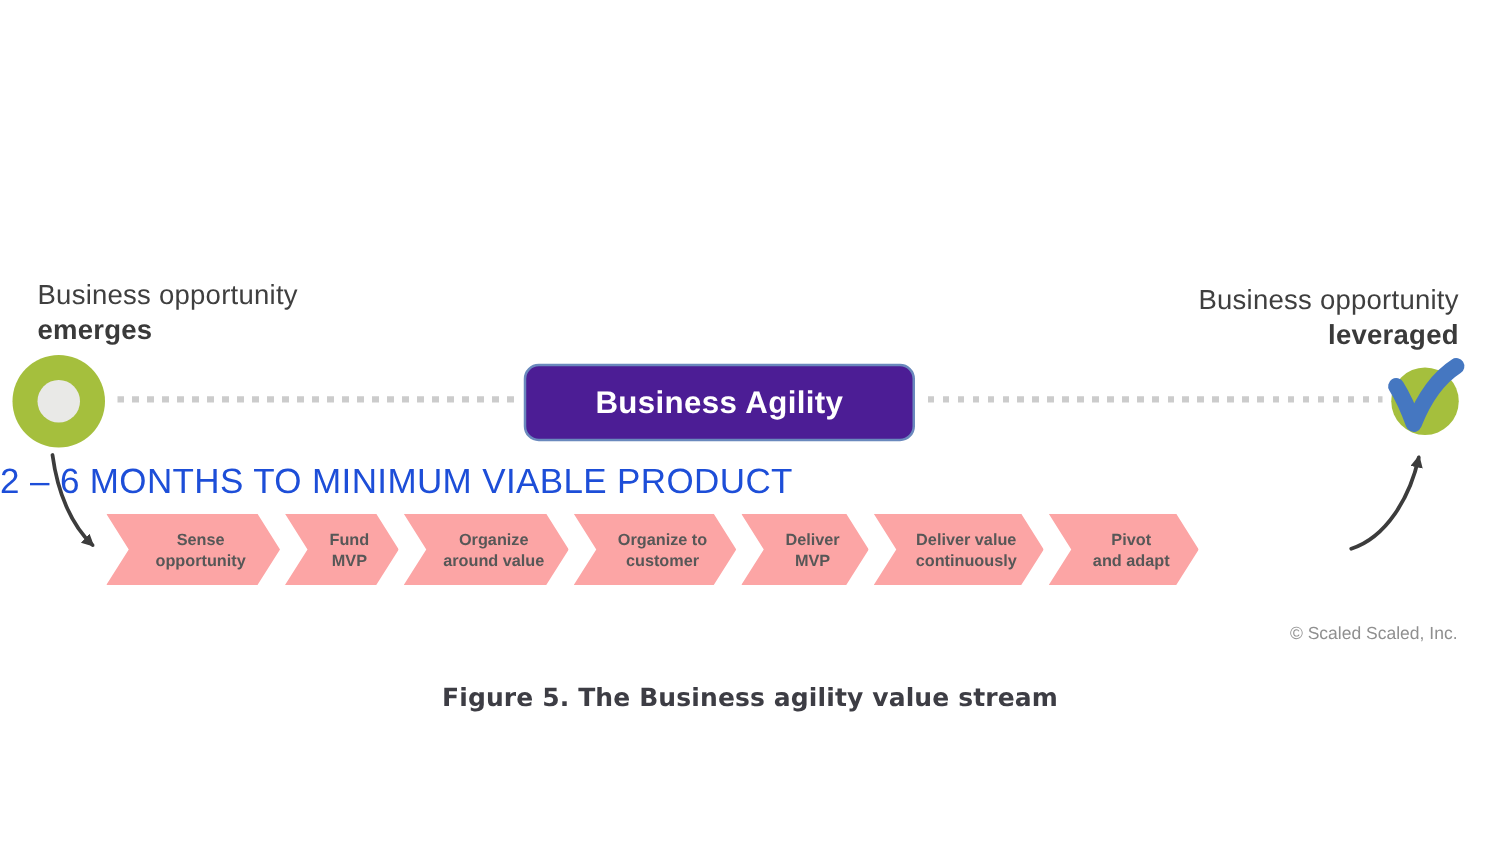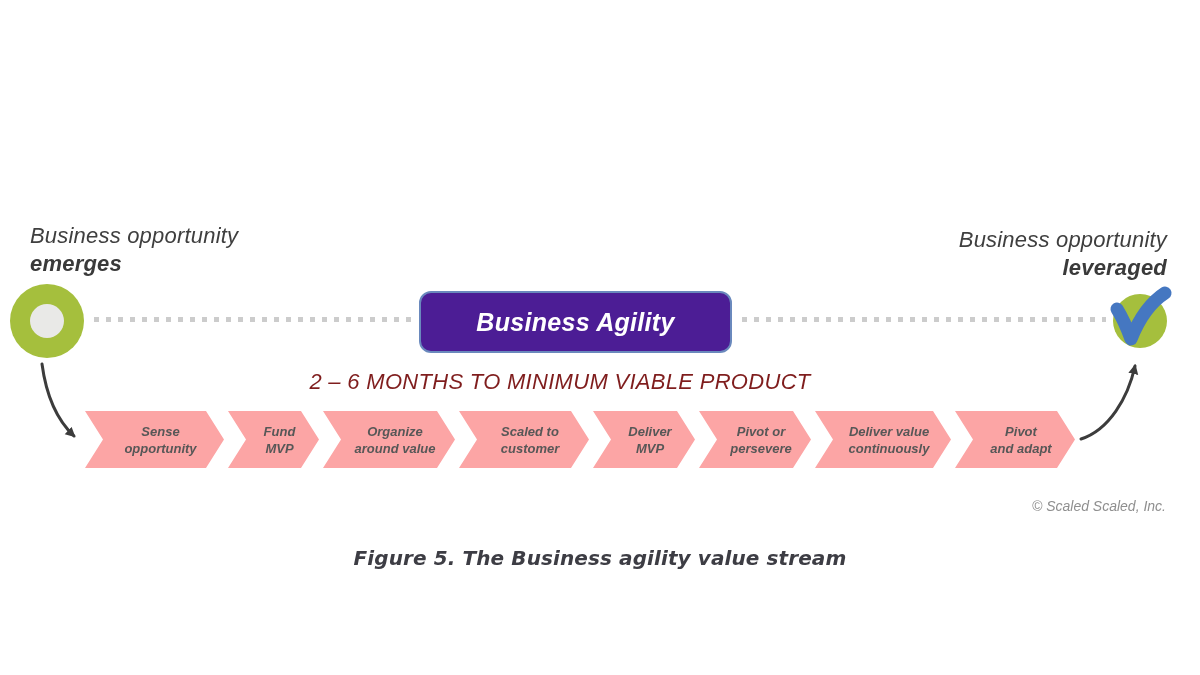--- a/index.html
+++ b/index.html
@@ -9,21 +9,20 @@
     width: 1200px;
     height: 675px;
     overflow: hidden;
     font-family: "Liberation Sans", sans-serif;
   }
   .stage {
     position: relative;
     width: 1200px;
     height: 574px;
     background: #ffffff;
-    font-style: italic;
   }
   
   .endpoint-label {
     position: absolute;
     font-size: 22px;
     line-height: 28px;
     color: #3f3f3f;
     letter-spacing: 0.2px;
   }
   .endpoint-label .bold-line { font-weight: bold; color: #3a3a3a; }
@@ -82,23 +81,22 @@
     font-size: 25px;
     font-weight: bold;
     letter-spacing: 0.3px;
   }
 
   
   .timeline-note {
     position: absolute;
     left: 0; top: 369px;
     width: 1120px;
-    text-align: center;
-    font-size: 22px;
-    color: #7f1d1d;
+    font-size: 28px;
+    color: #1d4ed8;
     letter-spacing: 0.3px;
   }
 
   
   .chevron-band {
     position: absolute;
     left: 85px; top: 411px;
     width: 990px; height: 57px;
     display: flex;
     gap: 4px;
@@ -190,30 +188,26 @@
       </div>
       <div class="chevron" style="width: 91px;">
         <span>Fund</span>
         <span>MVP</span>
       </div>
       <div class="chevron" style="width: 132px;">
         <span>Organize</span>
         <span>around value</span>
       </div>
       <div class="chevron" style="width: 130px;">
-        <span>Scaled to</span>
+        <span>Organize to</span>
         <span>customer</span>
       </div>
       <div class="chevron" style="width: 102px;">
         <span>Deliver</span>
         <span>MVP</span>
-      </div>
-      <div class="chevron" style="width: 112px;">
-        <span>Pivot or</span>
-        <span>persevere</span>
       </div>
       <div class="chevron" style="width: 136px;">
         <span>Deliver value</span>
         <span>continuously</span>
       </div>
       <div class="chevron" style="width: 120px;">
         <span>Pivot</span>
         <span>and adapt</span>
       </div>
     </div>

